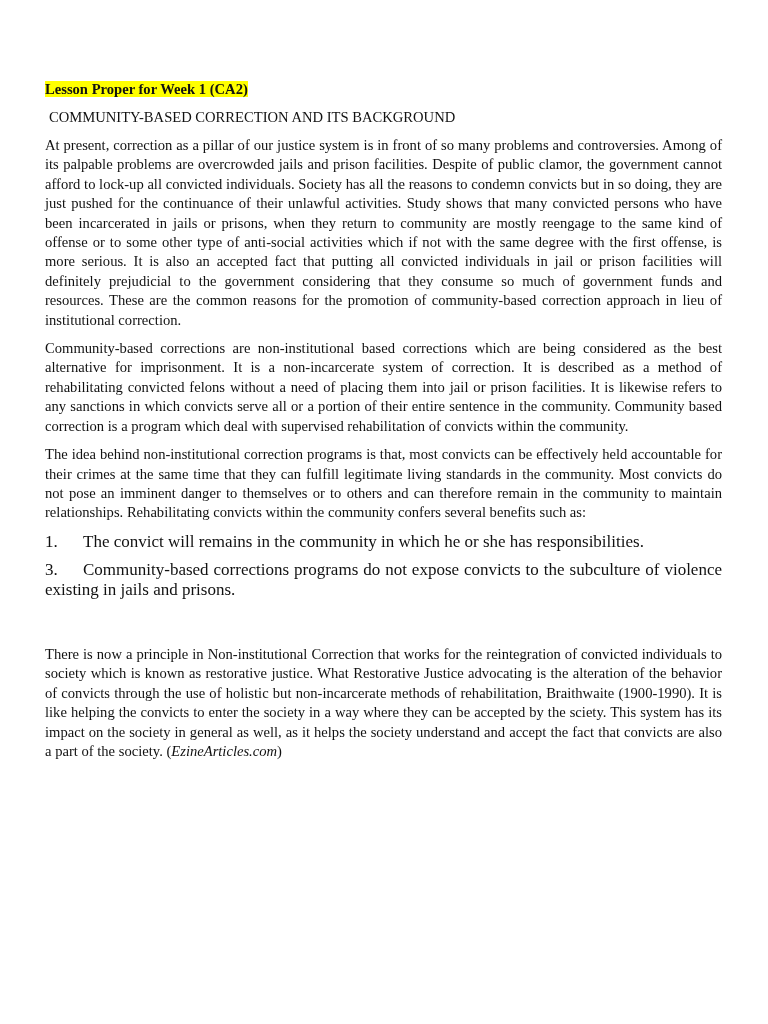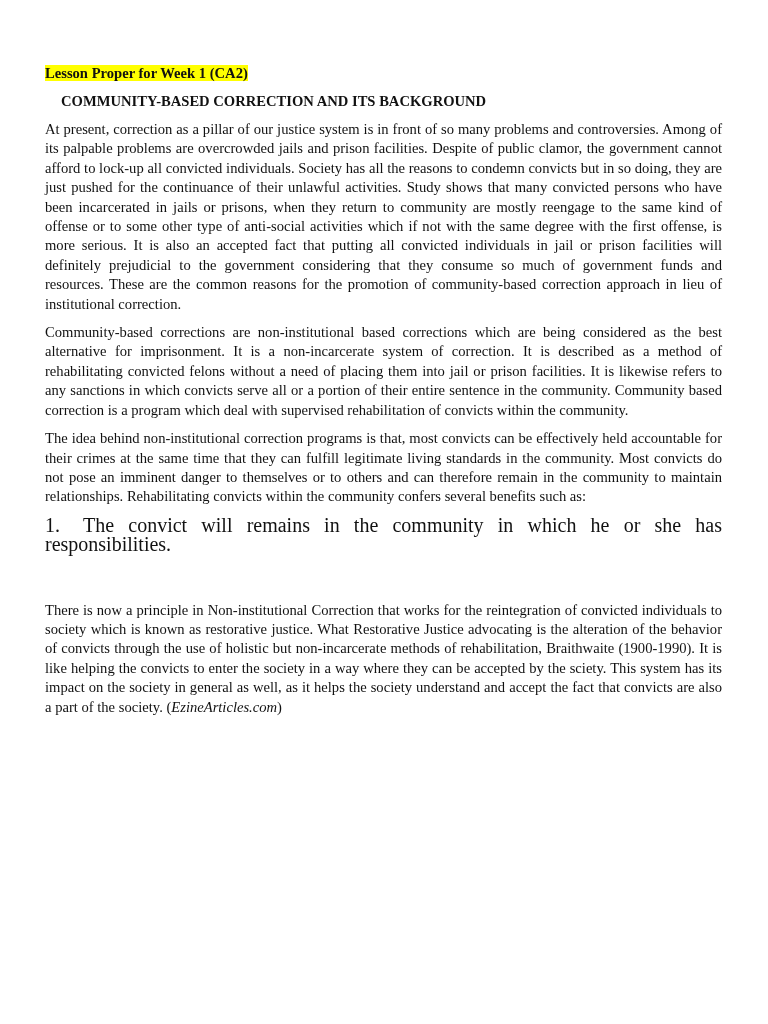--- a/index.html
+++ b/index.html
@@ -11,46 +11,46 @@
     width: 768px;
     height: 1024px;
     overflow: hidden;
     position: relative;
     font-family: "Liberation Serif", "DejaVu Serif", serif;
     color: #111111;
   }
   .page {
     position: absolute;
     left: 45px;
-    top: 64px;
+    top: 80px;
     width: 677px;
   }
   .line-title {
     font-weight: bold;
     font-size: 14.6px;
     line-height: 19px;
     margin: 0 0 9px 0;
   }
   .highlight {
     background: #ffff00;
   }
   .heading {
-    font-weight: bold;
+    font-weight: normal;
     font-size: 14.6px;
     line-height: 19px;
-    margin: 0 0 9px 16px;
+    margin: 0 0 9px 4px;
   }
   p.body {
     font-size: 14.6px;
     line-height: 19.4px;
     text-align: justify;
     margin: 8px 0 9px 0;
   }
   .numbered {
-    font-size: 20px;
+    font-size: 17px;
     line-height: 19.4px;
     text-align: justify;
     margin: 0 0 9px 0;
   }
   .numbered .num {
     display: inline-block;
     width: 38px;
   }
   .spacer {
     height: 29px;
@@ -76,18 +76,21 @@
   <p class="body">Community-based corrections are non-institutional based corrections which are being considered as the best alternative for imprisonment. It is a non-incarcerate system of correction. It is described as a method of rehabilitating convicted felons without a need of placing them into jail or prison facilities. It is likewise refers to any sanctions in which convicts serve all or a portion of their entire sentence in the community. Community based correction is a program which deal with supervised rehabilitation of convicts within the community.</p>
 
   <p class="body">The idea behind non-institutional correction programs is that, most convicts can be effectively held accountable for their crimes at the same time that they can fulfill legitimate living standards in the community. Most convicts do not pose an imminent danger to themselves or to others and can therefore remain in the community to maintain relationships. Rehabilitating convicts within the community confers several benefits such as:</p>
 
   <div class="numbered">
     <span class="num">1.</span><span>The convict will remains in the community in which he or she has responsibilities.</span>
   </div>
 
 
 
+  <div class="numbered">
+    <span class="num">3.</span><span>Community-based corrections programs do not expose convicts to the subculture of violence existing in jails and prisons.</span>
+  </div>
 
   <div class="spacer"></div>
 
   <p class="body"><span>There is now a principle in Non-institutional Correction that works for the reintegration of convicted individuals to society which is known as restorative justice.  What Restorative Justice advocating is the alteration of the behavior of convicts through the use of holistic but non-incarcerate methods of rehabilitation, Braithwaite (1900-1990). It is like helping the convicts to enter the society in a way where they can be accepted by the sciety. This system has its impact on the society in general as well, as it helps the society understand and accept the fact that convicts are also a part of the society. (</span><em class="source">EzineArticles.com</em><span>)</span></p>
 
 </div>
 
 </body></html>

